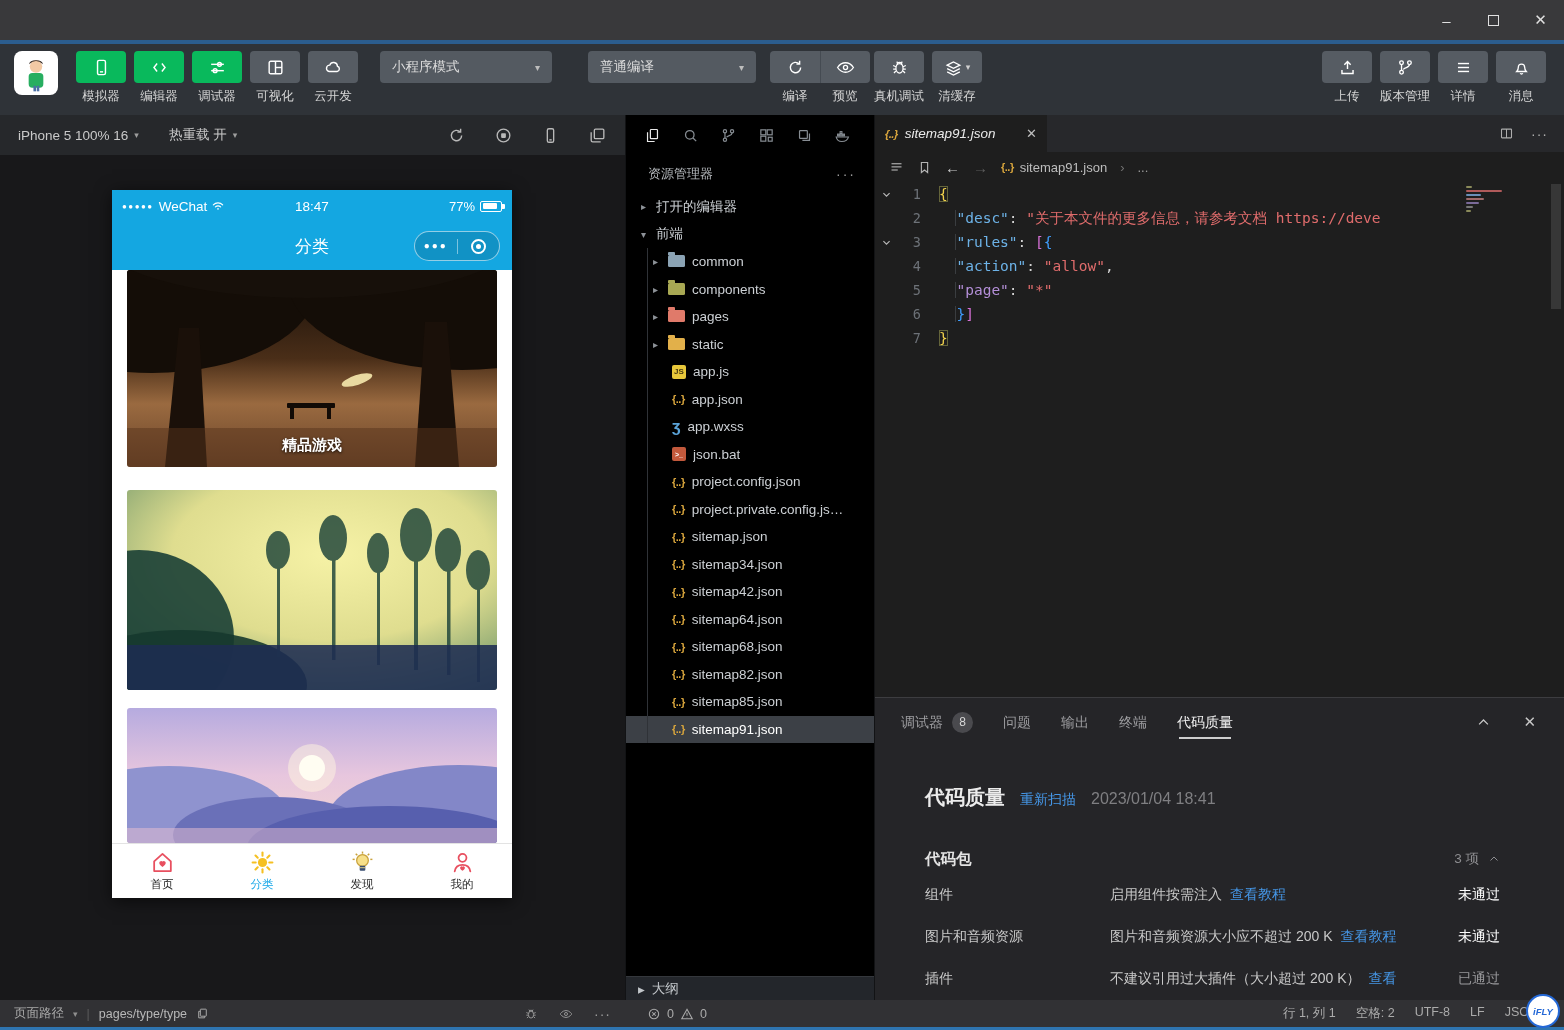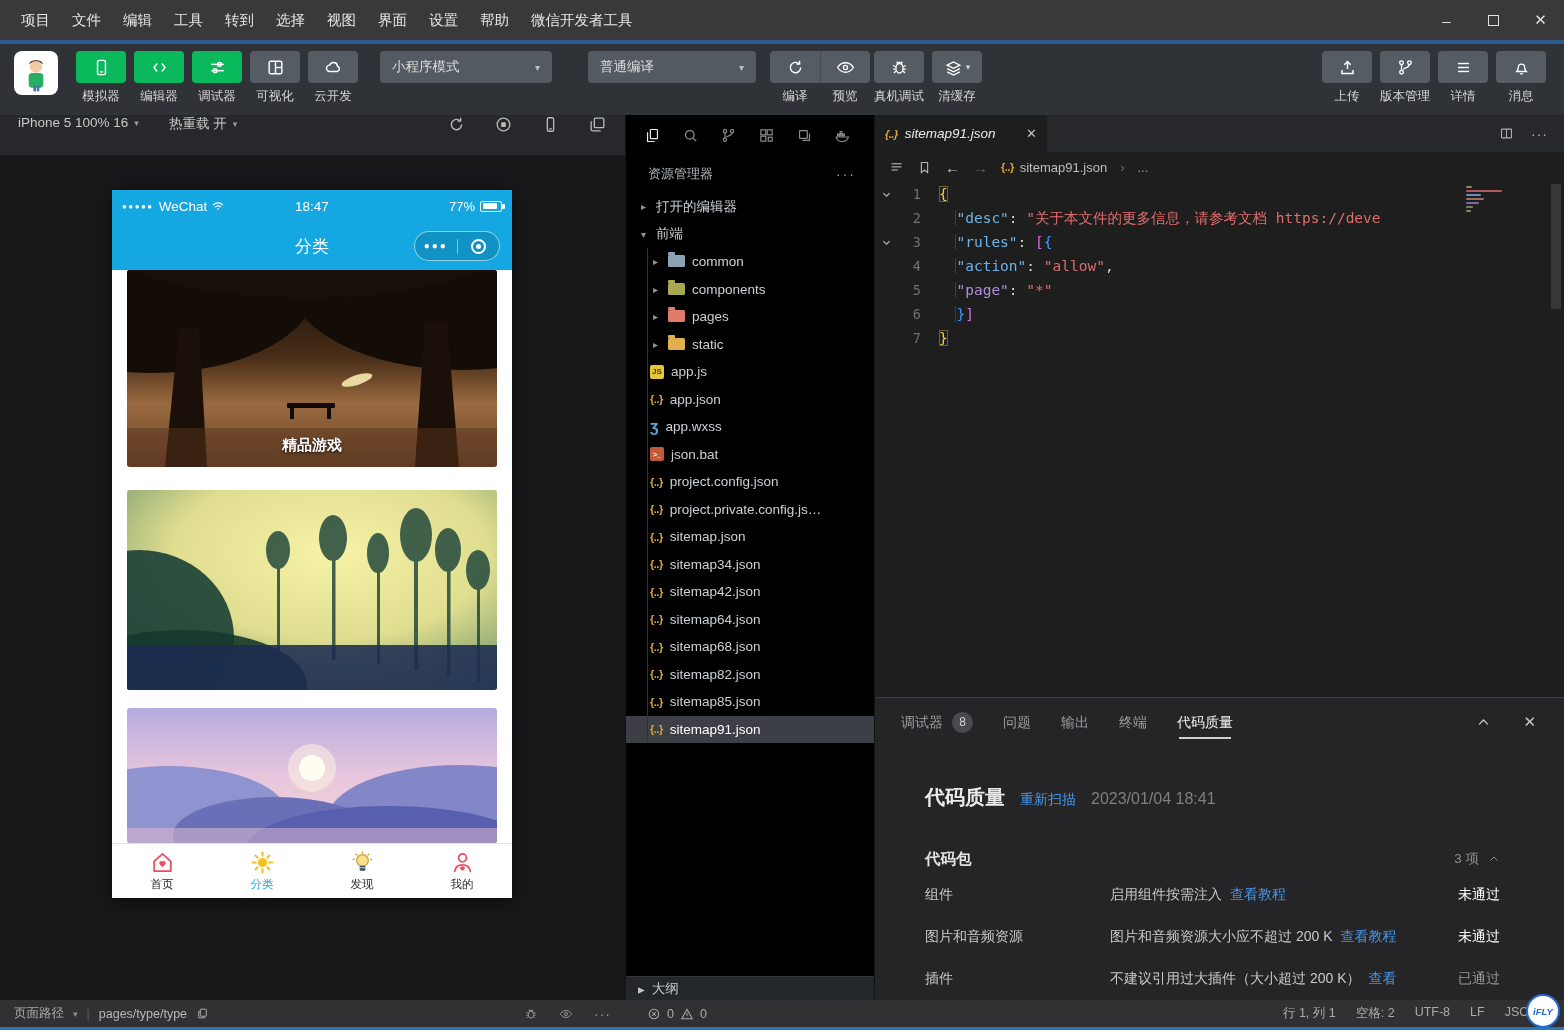--- a/index.html
+++ b/index.html
@@ -35,21 +35,21 @@
 .select .caret{margin-left:auto;font-size:10px;color:#bdbdbd}
 .select.mode{width:172px;margin-left:18px}
 .select.compile{width:168px;margin-left:36px;margin-right:14px}
 .tb-group.right{margin-left:auto}
 .ic{display:inline-flex}
 .ic svg{width:100%;height:100%;display:block}
 
 
 .main{display:flex;height:885px}
 .sim-col{width:625px;display:flex;flex-direction:column;background:#18181a}
-.sim-topbar{height:40px;background:#26282b;display:flex;align-items:flex-start;padding:0 18px;font-size:13.5px;color:#c9c9c9;gap:30px}
+.sim-topbar{height:40px;background:#26282b;display:flex;align-items:center;padding:0 18px;font-size:13.5px;color:#c9c9c9;gap:30px}
 .sim-sel{display:flex;align-items:center;gap:6px}
 .sim-sel .caret{font-size:9px;color:#9d9d9d}
 .sim-icons{margin-left:auto;display:flex;gap:28px;color:#b9b9b9}
 .sim-icons .ic{width:19px;height:19px}
 .sim-body{flex:1;position:relative}
 
 
 .phone{position:absolute;left:112px;top:35px;width:400px;height:708px;background:#fff;box-shadow:0 3px 16px rgba(0,0,0,.6)}
 .p-status{height:32px;background:#14a7e1;color:#fff;display:flex;align-items:center;padding:0 10px;font-size:13px;position:relative}
 .p-dots{font-size:8px;letter-spacing:1.5px;margin-right:5px}
@@ -86,21 +86,21 @@
 
 .explorer{width:250px;background:#000000;border-left:1px solid #121315;border-right:1px solid #121315;font-size:13.5px;position:relative}
 .ex-icons{height:40px;display:flex;align-items:center;gap:21px;padding:0 18px;color:#878d93}
 .ex-icons .ic{width:17px;height:17px}
 .ex-icons .ic.active{color:#eaeaea}
 .ex-title-row{height:38px;display:flex;align-items:center;padding:0 18px 0 22px;color:#b4b8bc;font-size:13px}
 .ex-more{margin-left:auto;letter-spacing:2px;color:#9b9b9b;font-size:14px}
 .tree-row{height:27.5px;display:flex;align-items:center;color:#ccd0d4;gap:7px;padding-left:12px;white-space:nowrap}
 .tree-row .chev{width:11px;color:#8d9298;font-size:10px;text-align:center;flex:none}
 .tree-row.folder{padding-left:24px}
-.tree-row.file{padding-left:24px}
+.tree-row.file{padding-left:46px}
 .tree-row.selected{background:#3c4046;color:#fff}
 .tree-children{position:relative}
 .tree-children::before{content:"";position:absolute;left:21px;top:0;bottom:0;width:1px;background:#2f3237}
 .folder-ic{width:17px;height:12px;border-radius:1.5px;background:var(--fc);position:relative;flex:none;margin-top:-1px}
 .folder-ic::before{content:"";position:absolute;top:-3px;left:0;width:7px;height:3px;border-radius:1px 1px 0 0;background:var(--fc)}
 .js-ic{width:14px;height:14px;background:#e7c73a;border-radius:2px;color:#46380f;font-size:8px;font-weight:bold;display:flex;align-items:center;justify-content:center;flex:none}
 .json-ic{color:#d8a53d;font-weight:bold;font-size:11px;letter-spacing:-.5px;flex:none}
 .wxss-ic{color:#5aa3d8;font-weight:bold;font-size:16px;line-height:1;flex:none}
 .bat-ic{width:14px;height:14px;background:#c2593c;border-radius:2px;color:#fff;font-size:7px;font-weight:bold;display:flex;align-items:center;justify-content:center;flex:none}
 .fname{overflow:hidden;text-overflow:ellipsis}
@@ -179,33 +179,20 @@
 .sb-right{flex:1;display:flex;justify-content:flex-end;gap:20px;padding-right:26px}
 .sb-strip{height:3px;background:#2e74b0}
 .ime-badge{position:absolute;right:4px;bottom:2px;width:34px;height:34px;border-radius:50%;background:#fff;border:2.5px solid #2468d6;color:#2468d6;font-weight:bold;font-style:italic;font-size:9.5px;display:flex;align-items:center;justify-content:center;z-index:5}
 </style>
 </head>
 <body>
 
 <div class="root">
 
   <div class="titlebar">
-    <div class="menu-bar" id="menu-bar">
-        <div class="menu-item">项目</div>
-        <div class="menu-item">文件</div>
-        <div class="menu-item">编辑</div>
-        <div class="menu-item">工具</div>
-        <div class="menu-item">转到</div>
-        <div class="menu-item">选择</div>
-        <div class="menu-item">视图</div>
-        <div class="menu-item">界面</div>
-        <div class="menu-item">设置</div>
-        <div class="menu-item">帮助</div>
-        <div class="menu-item">微信开发者工具</div>
-      </div>
     <div class="win-controls">
       <div class="win-btn">–</div>
       <div class="win-btn">
           <span class="maxbox"></span>
         </div>
       <div class="win-btn">✕</div>
     </div>
   </div>
 
   <div class="toolbar">

